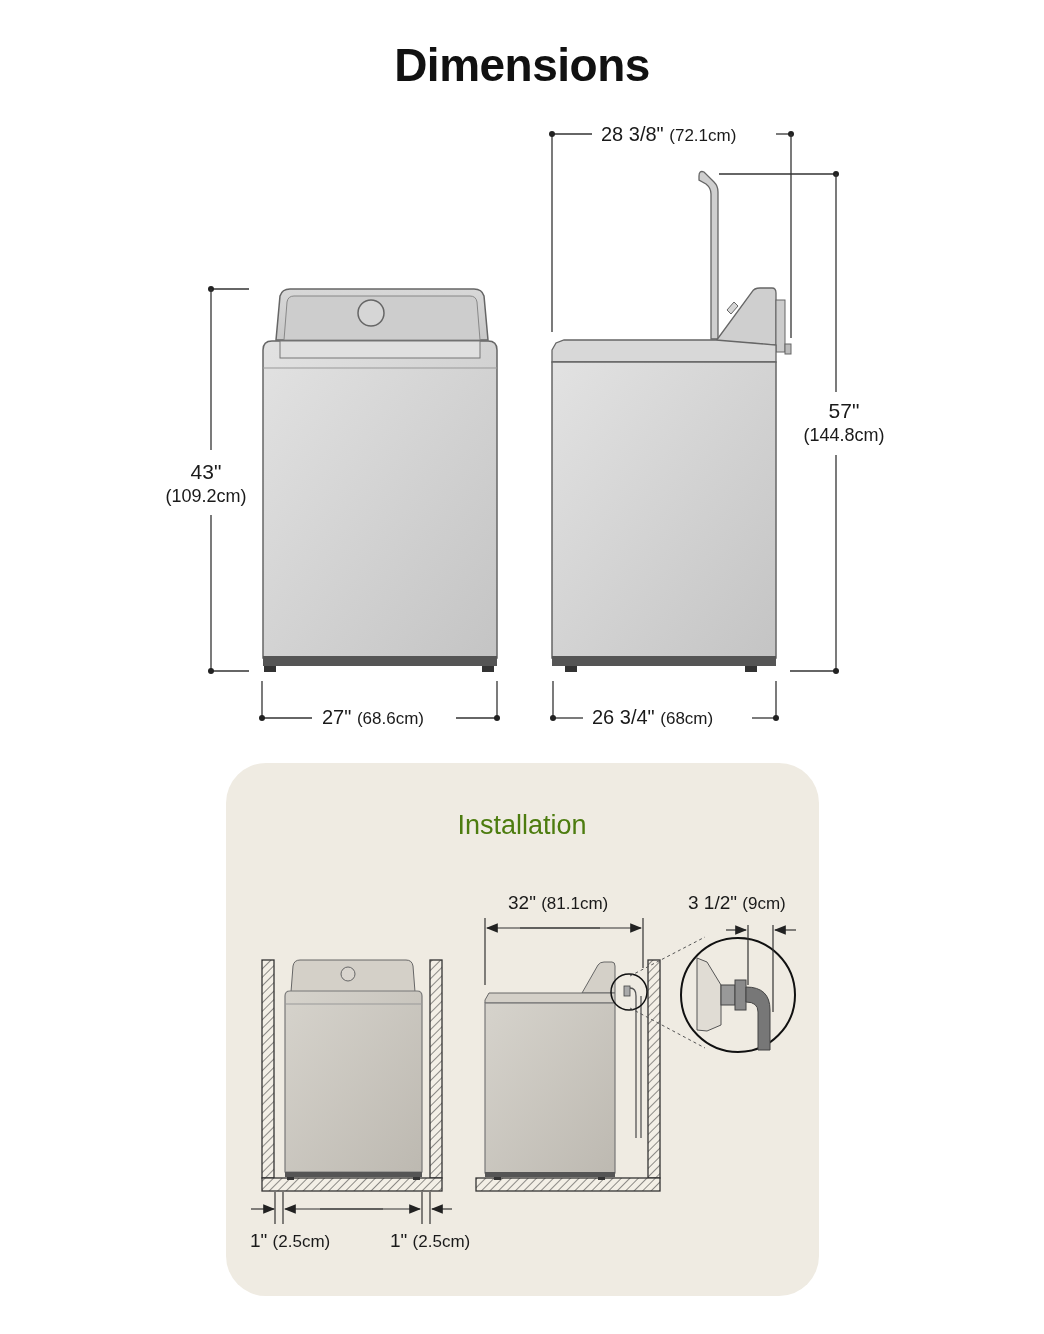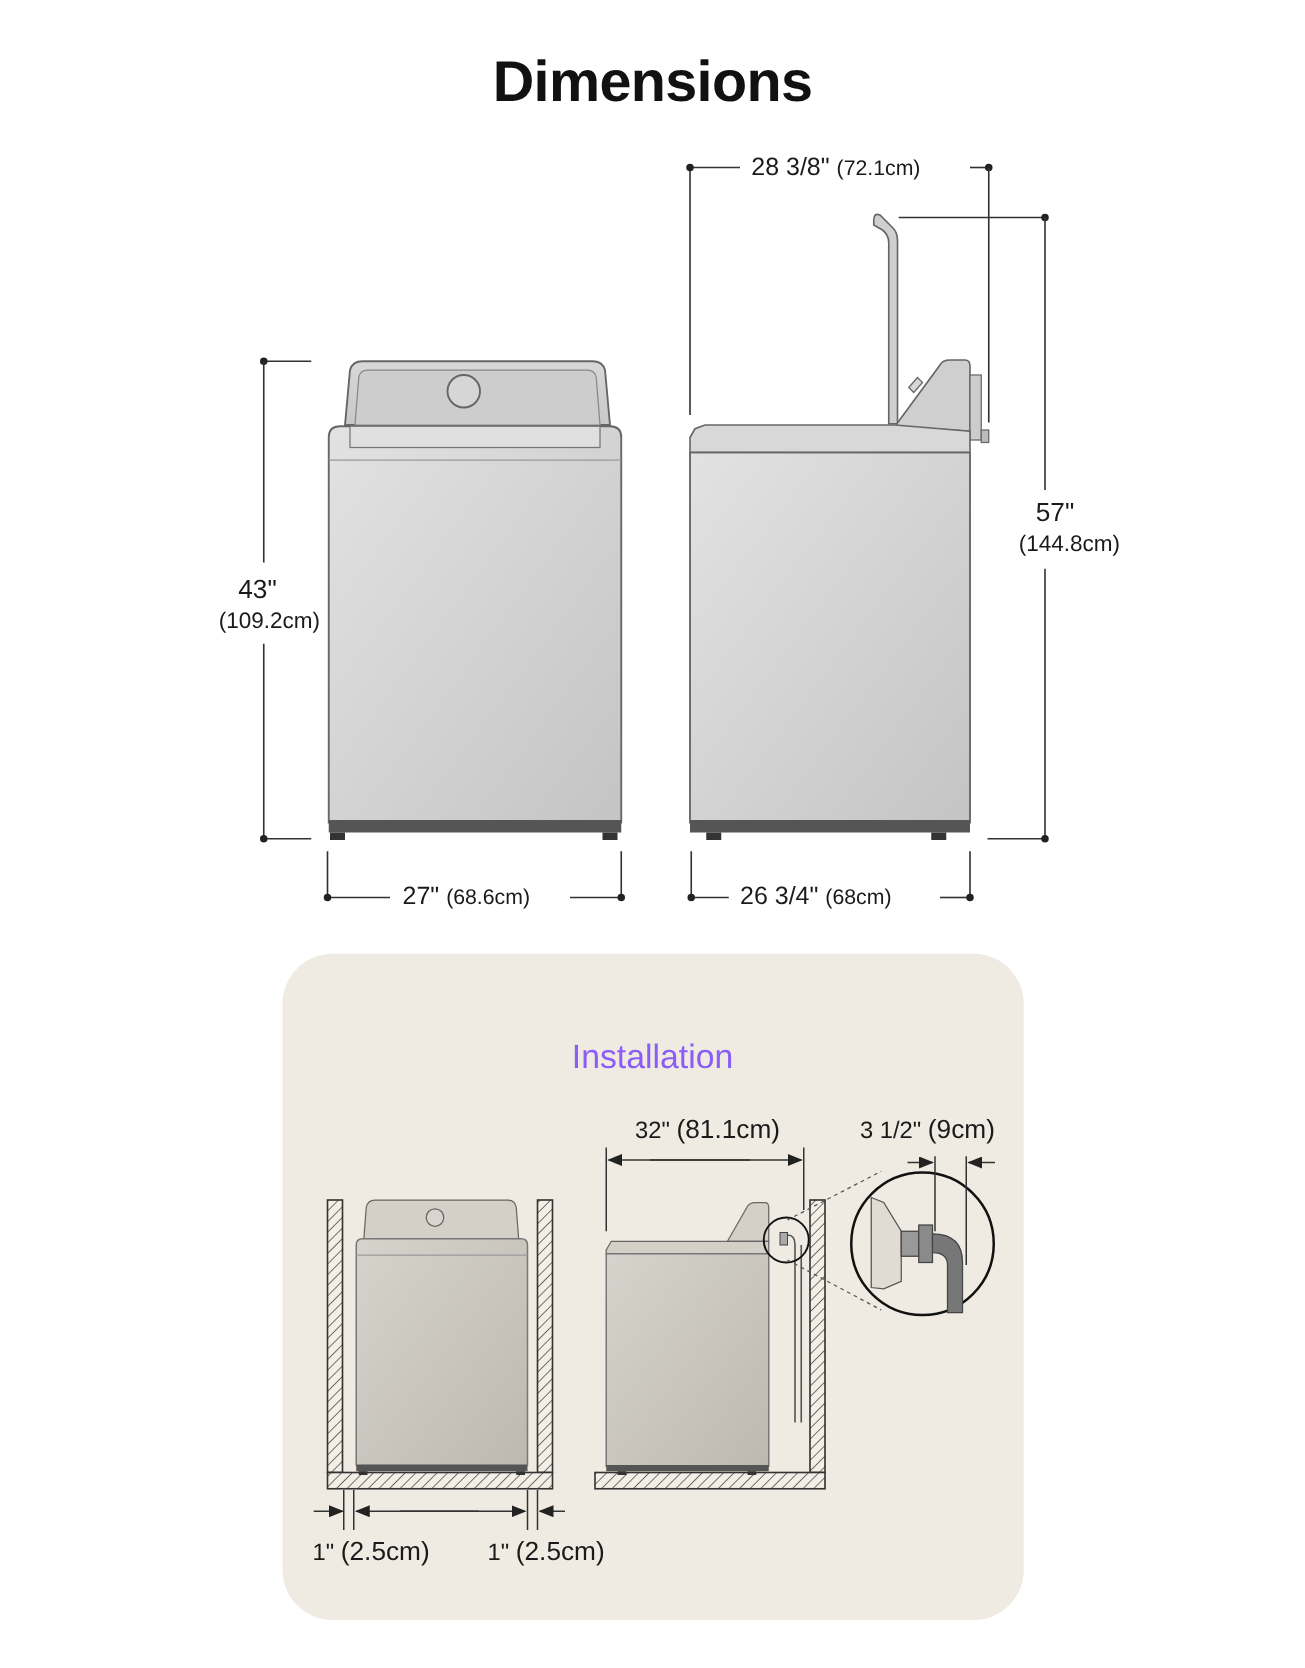--- a/index.html
+++ b/index.html
@@ -1,25 +1,25 @@
 <!DOCTYPE html>
 <html><head>
 <meta charset="utf-8">
 <style>
   html, body { margin:0; padding:0; background:#ffffff; }
   body { width:1044px; height:1334px; position:relative; overflow:hidden; font-family:"Liberation Sans", "DejaVu Sans", sans-serif; color:#111; }
   .title { position:absolute; left:0; width:1044px; top:38px; text-align:center; font-size:46px; font-weight:700; letter-spacing:-0.5px; }
   .lbl { position:absolute; font-size:20px; color:#1a1a1a; white-space:nowrap; background:#fff; padding:0 4px; }
   .lbl .sm { font-size:17px;margin-top:16px; }
   .vlbl { position:absolute; text-align:center; font-size:21px; line-height:25px; color:#1a1a1a; background:#fff; }
-  .vlbl .sm { font-size:18px;text-align:right; }
+  .vlbl .sm { font-size:18px; }
   .panel { position:absolute; left:226px; top:763px; width:593px; height:533px; background:#efebe2; border-radius:40px; }
-  .ptitle { position:absolute; left:0; width:1044px; top:810px; text-align:center; font-size:27px; color:#8b5cf6;margin-top:20px; }
+  .ptitle { position:absolute; left:0; width:1044px; top:810px; text-align:center; font-size:27px; color:#4d7c0f; }
   .ilbl { position:absolute; font-size:19px; color:#1a1a1a; white-space:nowrap; }
-  .ilbl .sm { font-size:21px;text-align:center; }
+  .ilbl .sm { font-size:17px;text-align:center; }
   svg { position:absolute; left:0; top:0; }
 </style>
 </head>
 <body>
 
 <div class="title">Dimensions</div>
 
 <svg width="1044" height="760" viewBox="0 0 1044 760">
   <defs>
     <linearGradient id="gBody" x1="0" y1="0" x2="1" y2="1">

